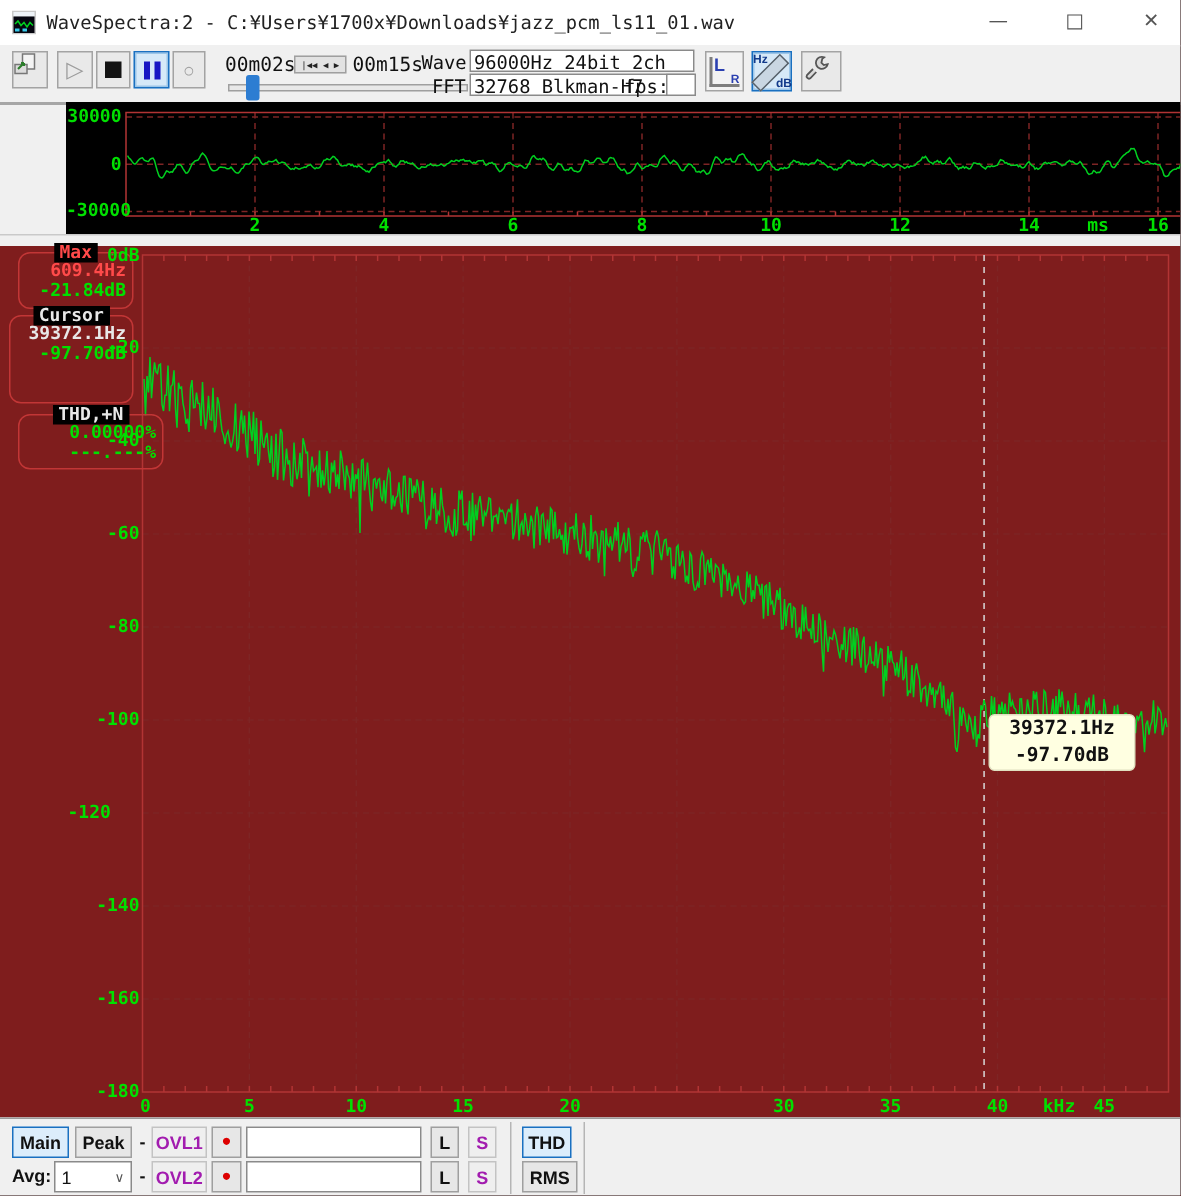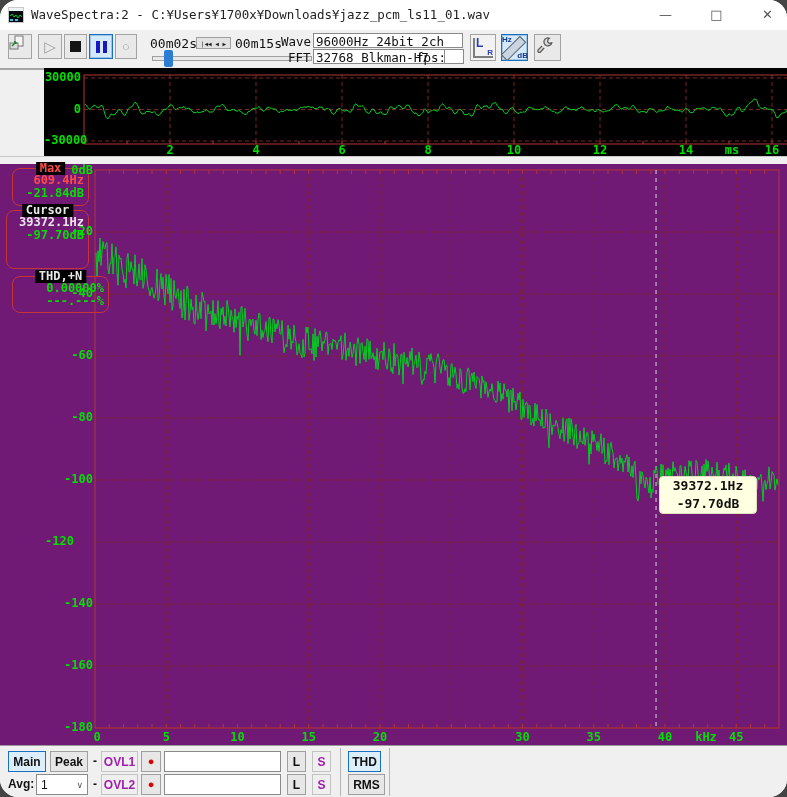--- a/index.html
+++ b/index.html
@@ -1,17 +1,17 @@
 <!DOCTYPE html>
 <html><head>
 <meta charset="utf-8">
 <style>
   html,body{margin:0;padding:0;background:#444;}
   #app{position:relative;width:787px;height:797px;background:#f0f0f0;overflow:hidden;
-       font-family:"Liberation Sans",sans-serif;font-size:12px;border-radius:18px;-webkit-font-smoothing:none;}
+       font-family:"Liberation Sans",sans-serif;font-size:12px;-webkit-font-smoothing:none;}
   .mono{font-family:"DejaVu Sans Mono",monospace;}
 
   
   #titlebar{position:absolute;left:0;top:0;width:787px;height:30px;background:#ffffff;border-bottom:1px solid #d5d5d5;}
   #titlebar .appicon{position:absolute;left:8px;top:7px;width:16px;height:16px;}
   #titlebar .title{position:absolute;left:31px;top:7px;color:#222;font-size:12.5px;font-family:"DejaVu Sans Mono",monospace;white-space:nowrap;}
   .wctl{position:absolute;top:0;width:45px;height:29px;color:#555;text-align:center;line-height:29px;font-size:13px;font-family:"DejaVu Sans",sans-serif;}
   #btn-min{left:643px;} #btn-max{left:694px;} #btn-close{left:745px;}
 
   
@@ -44,21 +44,21 @@
   .hzdb{position:relative;width:41px;height:21px;}
   .hzdb .hz{position:absolute;left:0;top:-2px;font-size:8px;font-weight:bold;color:#123a8a;}
   .hzdb .db{position:absolute;right:-1px;bottom:-2px;font-size:8px;font-weight:bold;color:#123a8a;}
   .hzdb .ruler{position:absolute;left:-2px;top:7px;width:25px;height:7px;background:#c9d6e2;border:1px solid #56606a;
                transform:rotate(-45deg);}
   #b-wrench{left:534px;width:27px;height:27px;}
 
   
   #wavepanel{position:absolute;left:0;top:68px;width:787px;height:88px;background:#000;margin-left:44px;}
   #midstrip{position:absolute;left:0;top:156px;width:787px;height:8px;background:#f0f0f0;border-top:1px solid #c9c9c9;box-sizing:border-box;}
-  #specpanel{position:absolute;left:0;top:164px;width:787px;height:581px;background:#701a75;}
+  #specpanel{position:absolute;left:0;top:164px;width:787px;height:581px;background:#7f1d1d;}
   svg{position:absolute;left:0;top:0;}
   .glabel{position:absolute;color:#00e000;font-family:"DejaVu Sans Mono",monospace;font-weight:bold;font-size:12px;line-height:13px;white-space:nowrap;}
 
   
   .robox{position:absolute;border:1px solid #c23636;border-radius:8px;
          font-family:"DejaVu Sans Mono",monospace;font-weight:bold;font-size:12px;line-height:13px;
          padding:5px 4px 2px 4px;box-sizing:border-box;text-align:right;}
   .robox .legend{position:absolute;top:-7px;left:50%;transform:translateX(-50%);background:#000;padding:0 4px;font-size:12px;}
   #box-max{left:12px;top:4px;width:77px;height:38px;}
   #box-cursor{left:6px;top:46px;width:83px;height:59px;}

